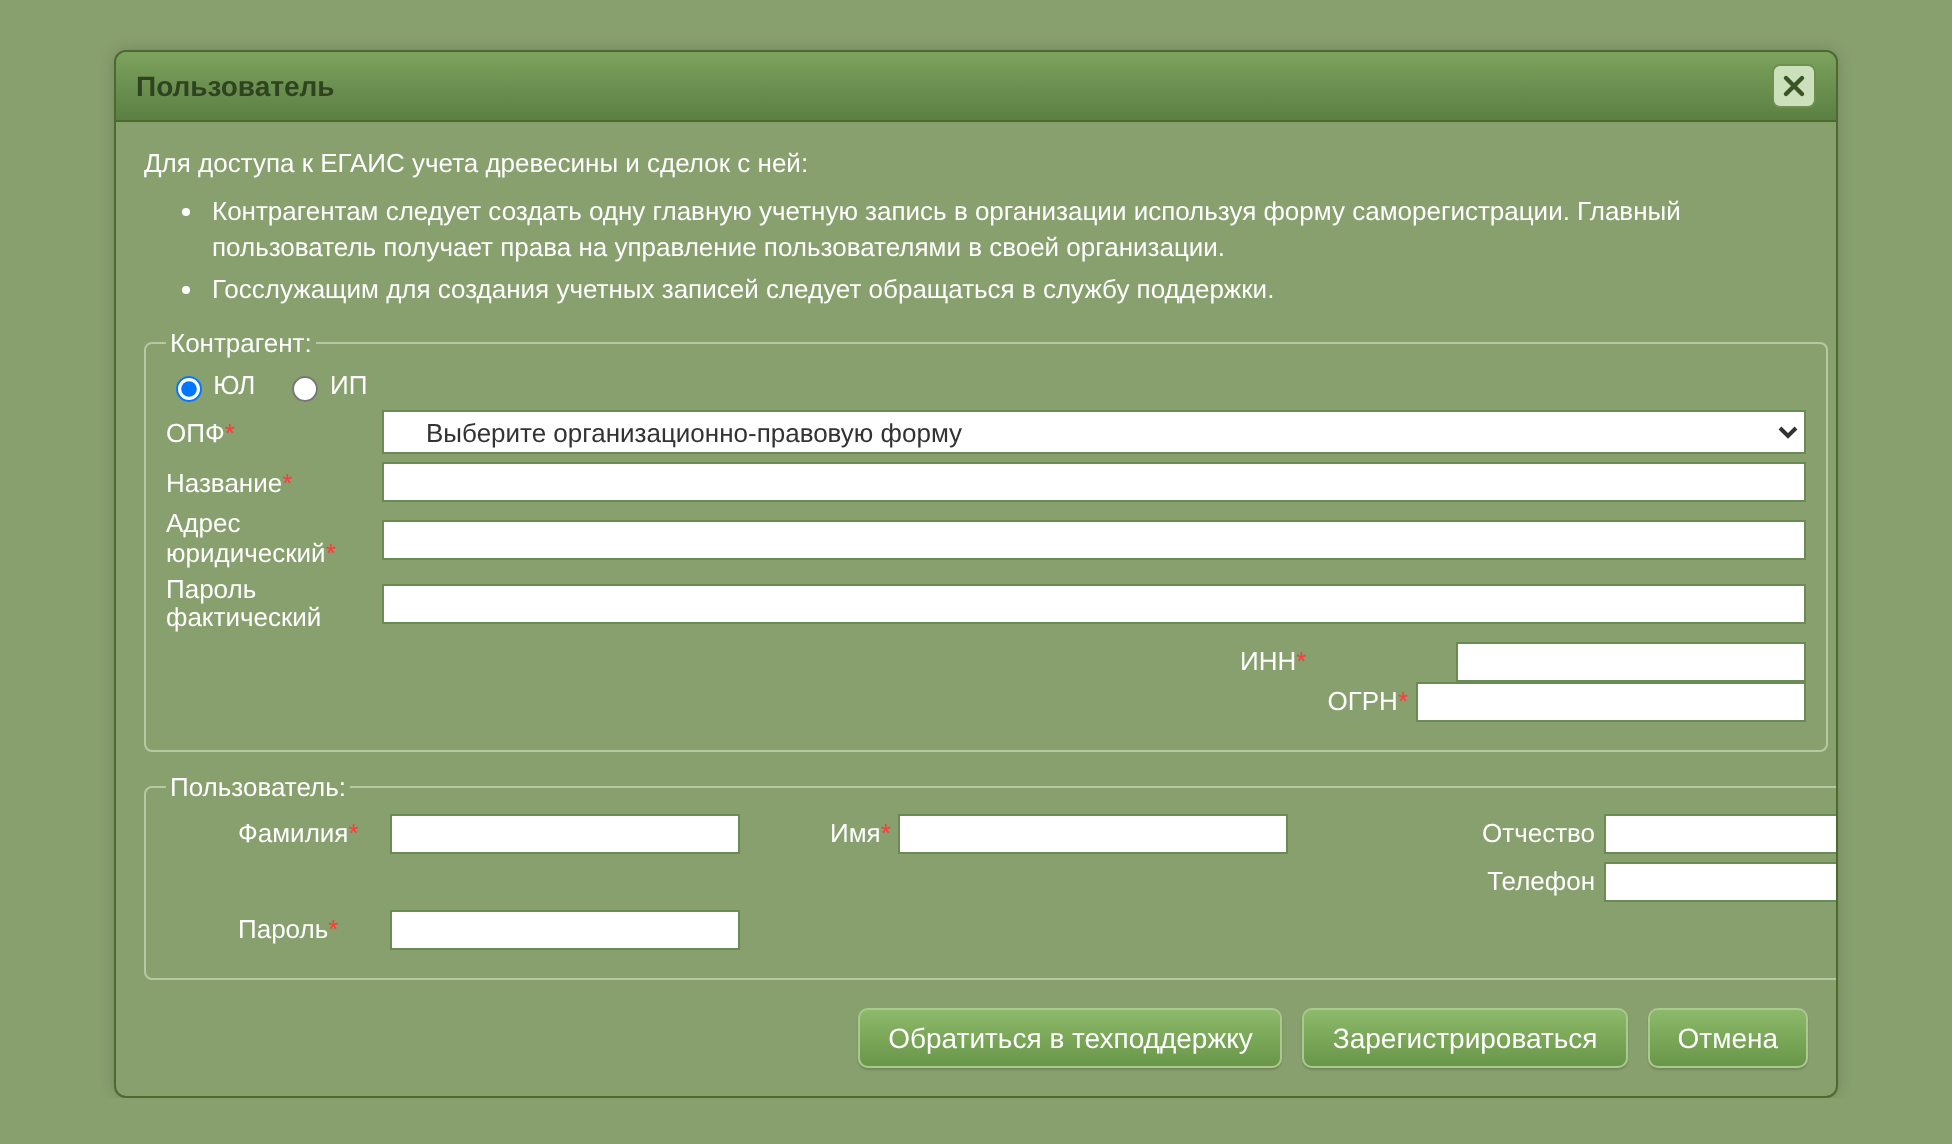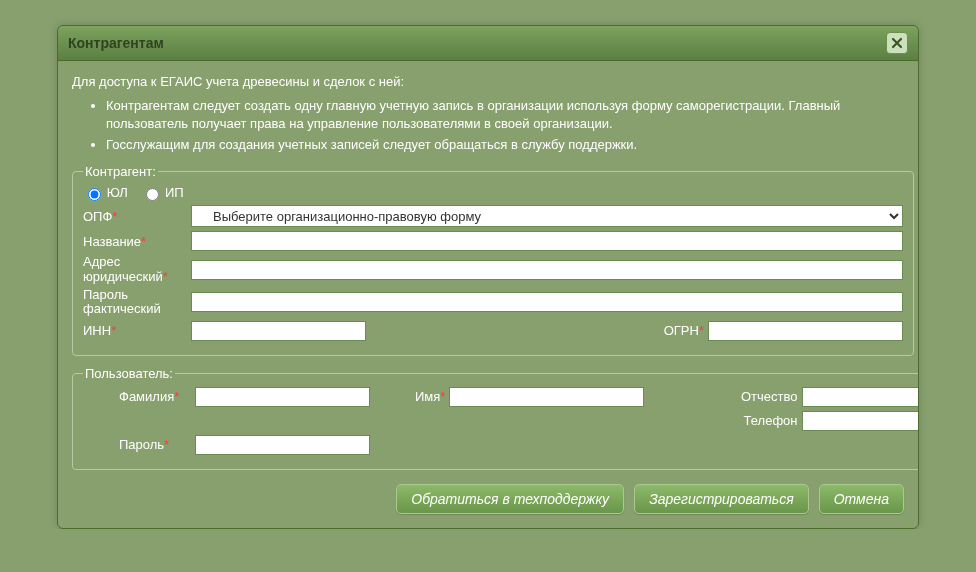--- a/index.html
+++ b/index.html
@@ -113,20 +113,21 @@
     width: 712px;
     color: #333;
   }
   .input-full { width: 712px; }
   .input-mid  { width: 175px; }
   .input-user { width: 175px; }
   
   .row-split {
     display: flex;
     align-items: flex-end;
+    flex-direction: column;
   }
   .row-split .left {
     display:flex;
     align-items:center;
   }
   .row-split .right {
     display:flex;
     align-items:center;
     margin-left:auto;
   }
@@ -162,29 +163,28 @@
   }
   .btn {
     background: linear-gradient(to bottom, #8db96b 0%, #7aa758 50%, #6a964a 100%);
     border: 1px solid #a9c98f;
     border-radius: 5px;
     color: #fff;
     padding: 6px 14px;
     font-size: 14px;
     cursor: pointer;
     box-shadow: 0 1px 1px rgba(0,0,0,0.15);
-    font-style: italic;
   }
 </style>
 </head>
 <body>
 
 <div class="dialog">
   <div class="titlebar">
-    <span class="title">Контрагентам</span>
+    <span class="title">Пользователь</span>
     <span class="close-btn">
       <svg width="12" height="12" viewBox="0 0 12 12">
         <path d="M2 2 L10 10 M10 2 L2 10" stroke="#3b5425" stroke-width="2.2" stroke-linecap="round"></path>
       </svg>
     </span>
   </div>
 
   <div class="content">
     <div class="info-text">
       <div>Для доступа к ЕГАИС учета древесины и сделок с ней:</div>

